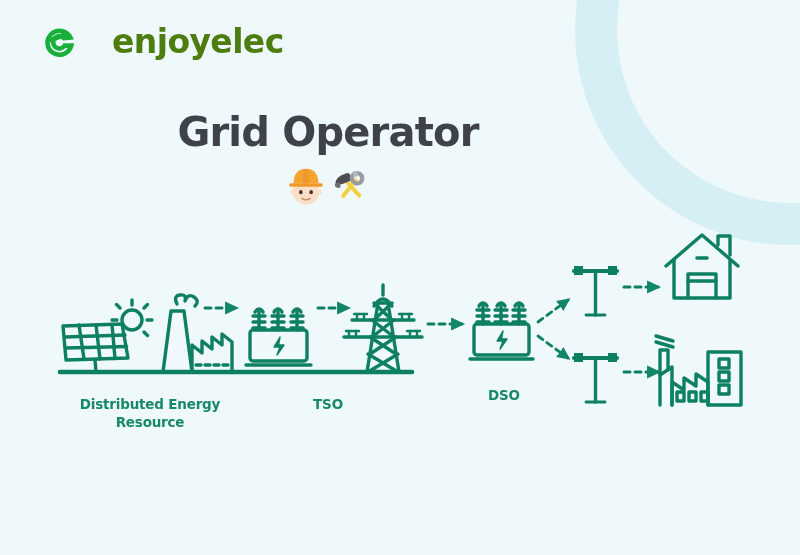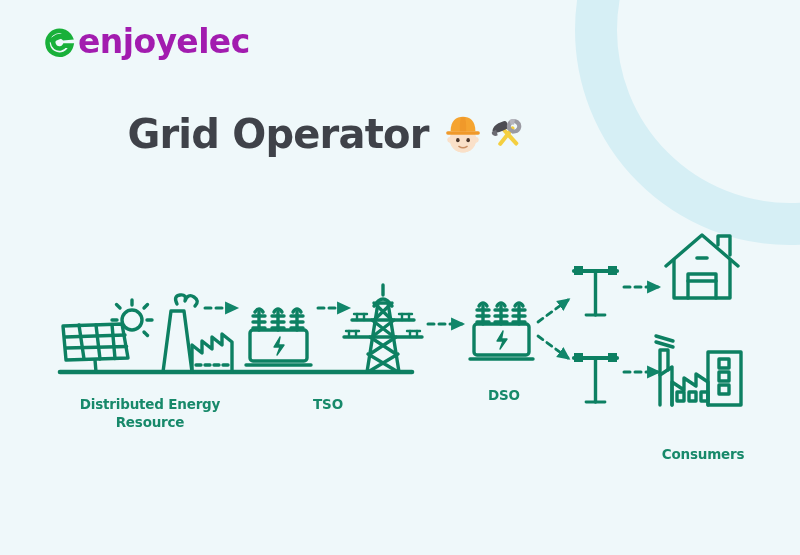--- a/index.html
+++ b/index.html
@@ -23,29 +23,30 @@
     pointer-events:none;
   }
 
   
   .logo{
     position:absolute;left:42px;top:24px;
     display:flex;align-items:center;gap:2px;
   }
   .logo-mark{display:block;}
   .logo-text{
-    font-size:33px;font-weight:700;color:#a21caf;
+    font-size:33px;font-weight:700;color:#4d7c0f;
     letter-spacing:-0.6px;line-height:1;
     font-family:"DejaVu Sans", sans-serif;
+    margin-left:34px;
   }
 
   
   .title-row{
     position:absolute;left:0;top:112px;width:656px;
-    display:flex;align-items:center;justify-content:center;gap:12px;
+    display:flex;align-items:center;justify-content:center;gap:12px;flex-direction:column;
   }
   .title-text{
     font-size:40px;font-weight:800;color:#3f4249;
     letter-spacing:-0.8px;line-height:1;
     font-family:"DejaVu Sans", sans-serif;
   }
   .title-emojis{display:flex;align-items:center;gap:2px;}
 
   
   .diagram{position:absolute;left:0;top:200px;width:800px;height:300px;}
@@ -291,16 +292,15 @@
       </g>
     </svg>
 
     
     <div class="lbl lbl-der">
       <span>Distributed Energy</span><br>
       <span>Resource</span>
     </div>
     <div class="lbl lbl-tso">TSO</div>
     <div class="lbl lbl-dso">DSO</div>
-    <div class="lbl lbl-con">Consumers</div>
   </div>
 
 </div>
 
 </body></html>

